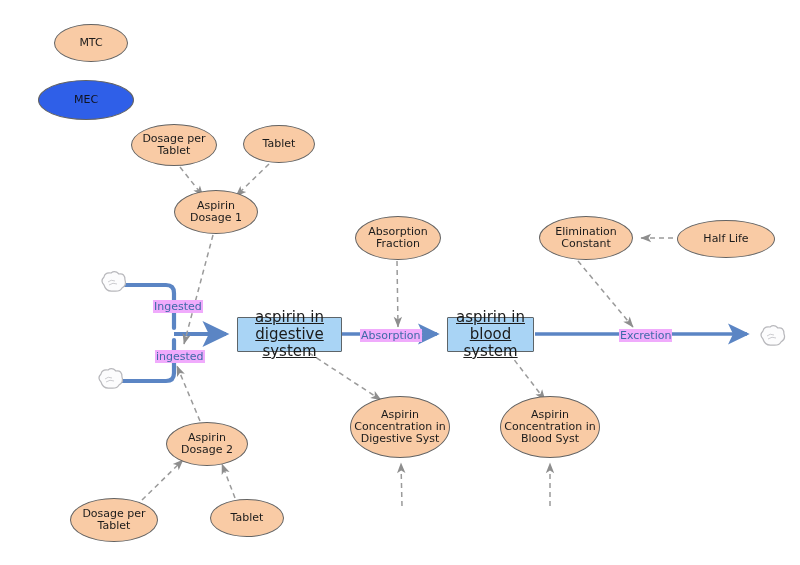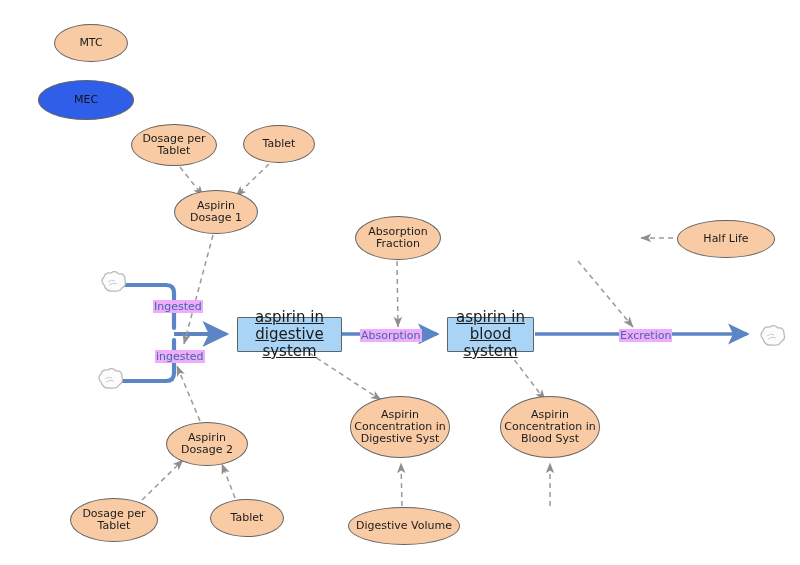--- a/index.html
+++ b/index.html
@@ -145,37 +145,37 @@
   </div>
   <div class="node variable" id="n-tab1" style="left: 243px; top: 125px; width: 72px; height: 38px; background: rgb(249, 203, 165); border-color: rgb(99, 99, 99);">
     <span>Tablet</span>
   </div>
   <div class="node variable" id="n-ad1" style="left: 174px; top: 190px; width: 84px; height: 44px; background: rgb(249, 203, 165); border-color: rgb(99, 99, 99);">
     <span>Aspirin<br>Dosage 1</span>
   </div>
   <div class="node variable" id="n-af" style="left: 355px; top: 216px; width: 86px; height: 44px; background: rgb(249, 203, 165); border-color: rgb(99, 99, 99);">
     <span>Absorption<br>Fraction</span>
   </div>
+  <div class="node variable" id="n-ec" style="left: 539px; top: 216px; width: 94px; height: 44px; background: rgb(249, 203, 165); border-color: rgb(99, 99, 99);">
+    <span>Elimination<br>Constant</span>
+  </div>
   <div class="node variable" id="n-hl" style="left: 677px; top: 220px; width: 98px; height: 38px; background: rgb(249, 203, 165); border-color: rgb(99, 99, 99);">
     <span>Half Life</span>
   </div>
   <div class="node variable" id="n-ad2" style="left: 166px; top: 422px; width: 82px; height: 44px; background: rgb(249, 203, 165); border-color: rgb(99, 99, 99);">
     <span>Aspirin<br>Dosage 2</span>
   </div>
   <div class="node variable" id="n-dpt2" style="left: 70px; top: 498px; width: 88px; height: 44px; background: rgb(249, 203, 165); border-color: rgb(99, 99, 99);">
     <span>Dosage per<br>Tablet</span>
   </div>
   <div class="node variable" id="n-tab2" style="left: 210px; top: 499px; width: 74px; height: 38px; background: rgb(249, 203, 165); border-color: rgb(99, 99, 99);">
     <span>Tablet</span>
   </div>
   <div class="node variable" id="n-acd" style="left: 350px; top: 396px; width: 100px; height: 62px; background: rgb(249, 203, 165); border-color: rgb(99, 99, 99);">
     <span>Aspirin<br>Concentration in<br>Digestive Syst</span>
-  </div>
-  <div class="node variable" id="n-dv" style="left: 348px; top: 507px; width: 112px; height: 38px; background: rgb(249, 203, 165); border-color: rgb(99, 99, 99);">
-    <span>Digestive Volume</span>
   </div>
   <div class="node variable" id="n-acb" style="left: 500px; top: 396px; width: 100px; height: 62px; background: rgb(249, 203, 165); border-color: rgb(99, 99, 99);">
     <span>Aspirin<br>Concentration in<br>Blood Syst</span>
   </div>
 
   <div class="node stock" id="s-dig" style="left: 237px; top: 317px; width: 105px; height: 35px; background: rgb(169, 212, 245); border-color: rgb(93, 100, 104);">
     <span>aspirin in<br>digestive system</span>
   </div>
   <div class="node stock" id="s-blood" style="left: 447px; top: 317px; width: 87px; height: 35px; background: rgb(169, 212, 245); border-color: rgb(93, 100, 104);">
     <span>aspirin in<br>blood system</span>

